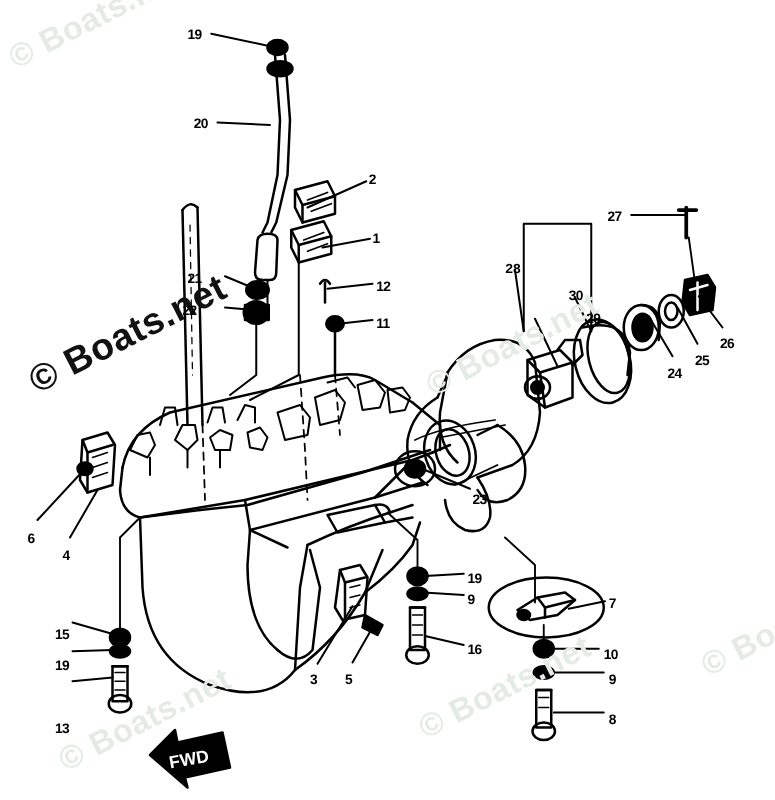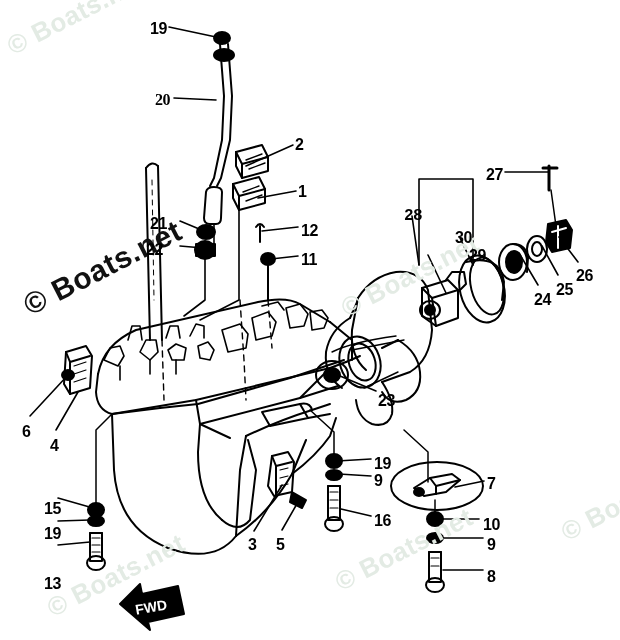--- a/index.html
+++ b/index.html
@@ -4,21 +4,21 @@
 <style>
   html,body{margin:0;padding:0;background:#ffffff;}
   body{width:620px;height:640px;overflow:hidden;
        font-family:"Liberation Sans",sans-serif;color:#000;}
   #stage{position:relative;width:620px;height:640px;background:#fff;}
   #stage svg{position:absolute;left:0;top:0;}
   .wm-main{position:absolute;font-weight:bold;color:#111;white-space:nowrap;
            transform:rotate(-27deg);transform-origin:left top;letter-spacing:.5px;}
   .wm-faint{position:absolute;font-weight:bold;color:#e3ebe4;white-space:nowrap;
             transform:rotate(-27deg);transform-origin:left top;letter-spacing:.5px;}
-  .callout{position:absolute;font-weight:bold;font-size:16px;line-height:17px;
+  .callout{position:absolute;font-weight:bold;font-size:11px;line-height:17px;
            letter-spacing:-0.5px;}
 </style>
 </head>
 <body>
 
 <div id="stage">
 
   <svg width="620" height="640" viewBox="0 0 620 640">
 
     <g fill="none" stroke="#000" stroke-width="2" stroke-linecap="round" stroke-linejoin="round">
@@ -361,21 +361,21 @@
   <div class="callout" style="left:483px;top:516px;">10</div>
   <div class="callout" style="left:301px;top:251px;">11</div>
   <div class="callout" style="left:301px;top:222px;">12</div>
   <div class="callout" style="left:44px;top:549px;margin-top:26px;">13</div>
   <div class="callout" style="left:44px;top:525px;">19</div>
   <div class="callout" style="left:44px;top:500px;">15</div>
   <div class="callout" style="left:374px;top:512px;">16</div>
   <div class="callout" style="left:374px;top:472px;">9</div>
   <div class="callout" style="left:374px;top:455px;">19</div>
   <div class="callout" style="left:150px;top:20px;">19</div>
-  <div class="callout" style="left:155px;top:91px;font-family:Liberation Serif, serif;">20</div>
+  <div class="callout" style="left:155px;top:91px;">20</div>
   <div class="callout" style="left:150px;top:215px;">21</div>
   <div class="callout" style="left:146px;top:241px;">22</div>
   <div class="callout" style="left:378px;top:392px;">23</div>
   <div class="callout" style="left:534px;top:291px;">24</div>
   <div class="callout" style="left:556px;top:281px;">25</div>
   <div class="callout" style="left:576px;top:267px;">26</div>
   <div class="callout" style="left:486px;top:166px;">27</div>
   <div class="callout" style="left:404px;top:208px;font-family:Liberation Mono, monospace;">28</div>
   <div class="callout" style="left:421px;top:247px;padding-left:48px;">29</div>
   <div class="callout" style="left:455px;top:229px;">30</div>

